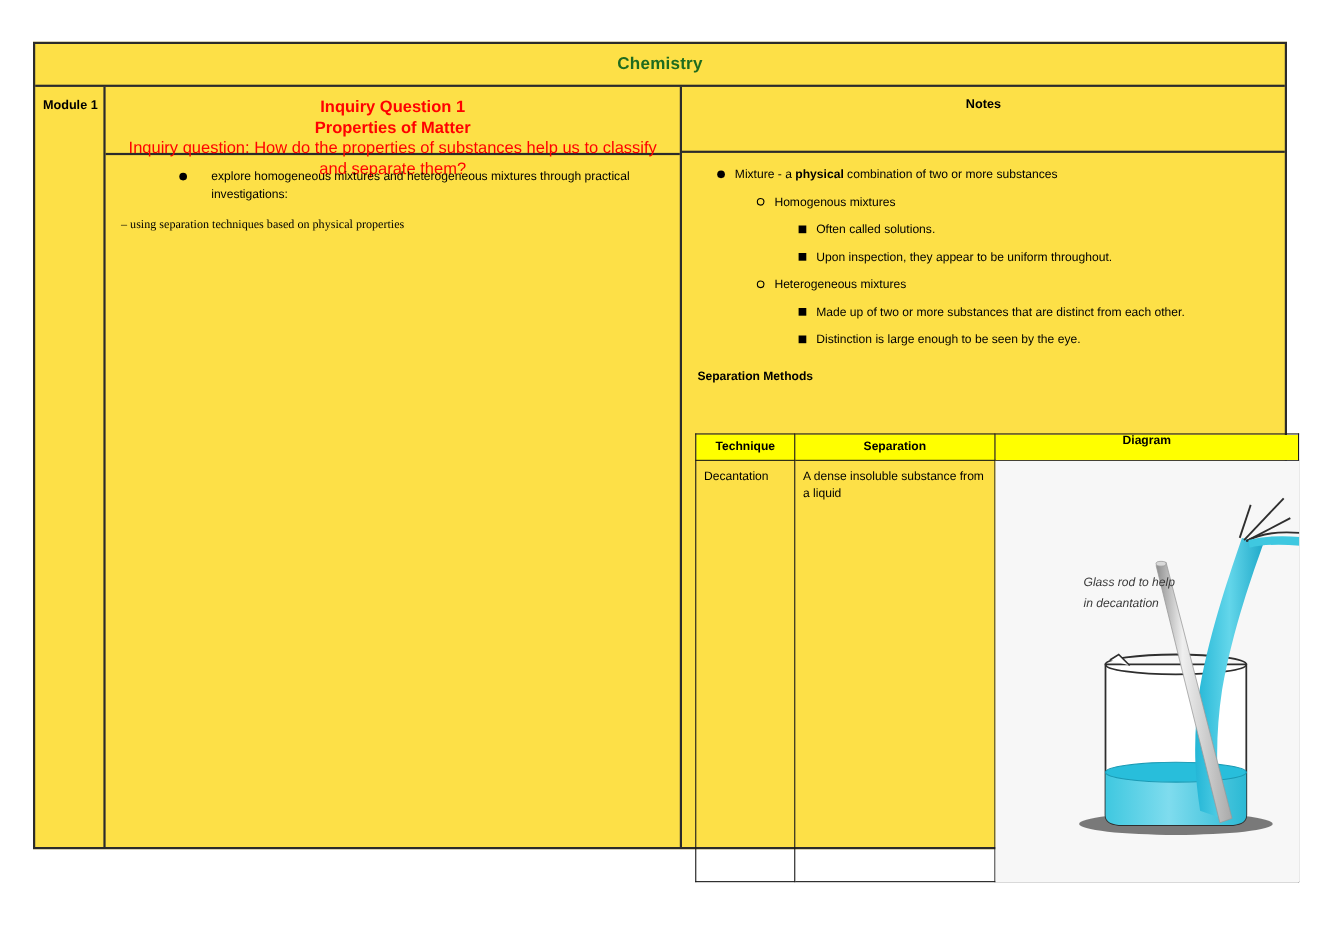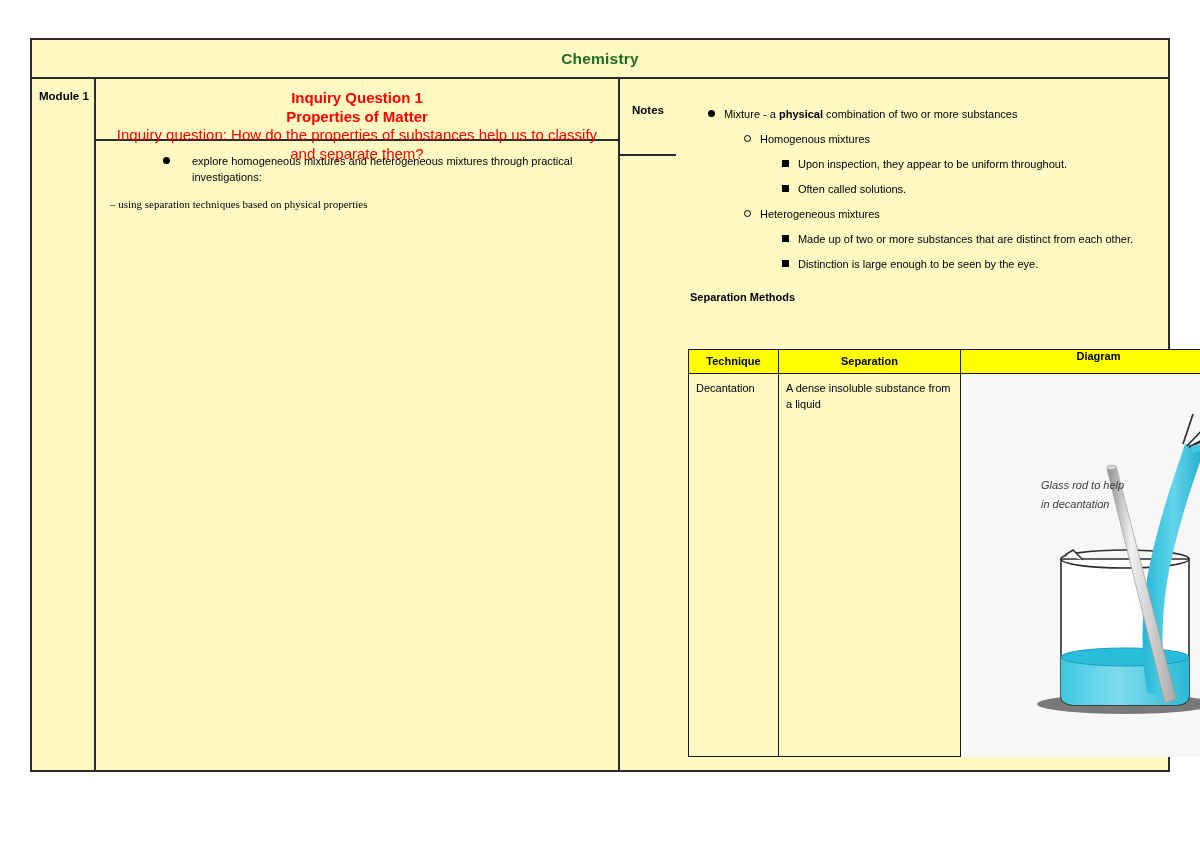--- a/index.html
+++ b/index.html
@@ -12,21 +12,21 @@
     font-family: "Liberation Sans", sans-serif;
   }
 
   .page {
     position: absolute;
     left: 30px;
     top: 38px;
     width: 1140px;
     height: 734px;
     border: 2px solid #2b2b2b;
-    background: #fef9c3;
+    background: #fde047;
   }
 
   
   .title-row {
     height: 39px;
     border-bottom: 2px solid #2b2b2b;
     display: flex;
     align-items: center;
     justify-content: center;
   }
@@ -57,22 +57,22 @@
   .col-syllabus {
     width: 524px;
     flex: 0 0 524px;
     border-right: 2px solid #2b2b2b;
     display: flex;
     flex-direction: column;
   }
   .col-notes {
     flex: 1 1 auto;
     display: flex;
+    flex-direction: column;
     min-width: 0;
-    margin-top: 15px;
   }
 
   
   .cell-head {
     border-bottom: 2px solid #2b2b2b;
     padding: 10px 12px 12px 12px;
   }
   .syl-head { height: 62px; text-align: center; }
   .notes-head {
     height: 62px;
@@ -257,25 +257,25 @@
           <span class="mk-disc"></span>
           <span>Mixture - a </span><span class="bold">physical</span><span> combination of two or more substances</span>
         </div>
 
         <div class="n-l2">
           <span class="mk-circle"></span>
           <span>Homogenous mixtures</span>
         </div>
         <div class="n-l3">
           <span class="mk-square"></span>
-          <span>Upon inspection, they appear to be uniform throughout.</span>
+          <span>Often called solutions.</span>
         </div>
         <div class="n-l3">
           <span class="mk-square"></span>
-          <span>Often called solutions.</span>
+          <span>Upon inspection, they appear to be uniform throughout.</span>
         </div>
 
         <div class="n-l2">
           <span class="mk-circle"></span>
           <span>Heterogeneous mixtures</span>
         </div>
         <div class="n-l3">
           <span class="mk-square"></span>
           <span>Made up of two or more substances that are distinct from each other.</span>
         </div>

